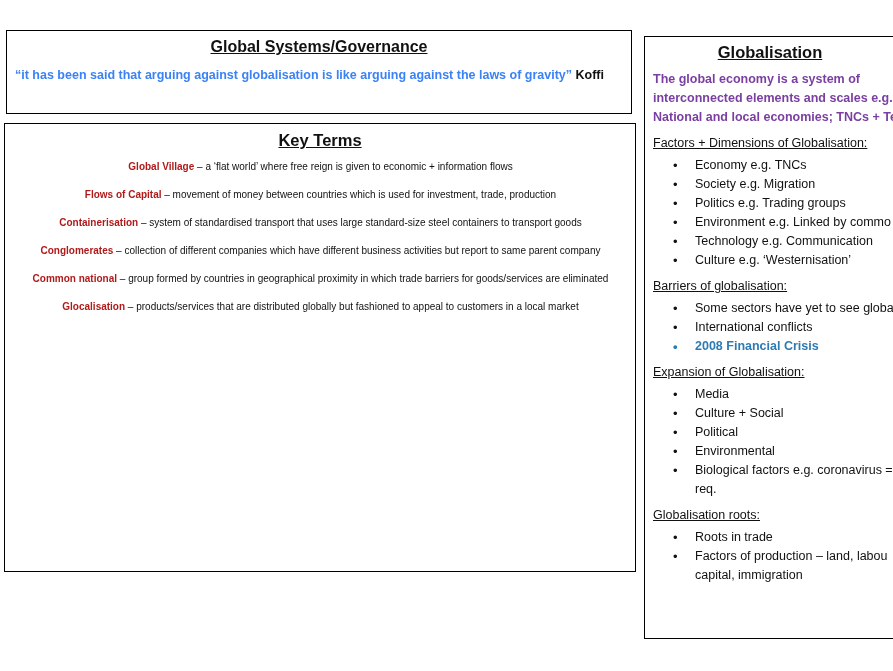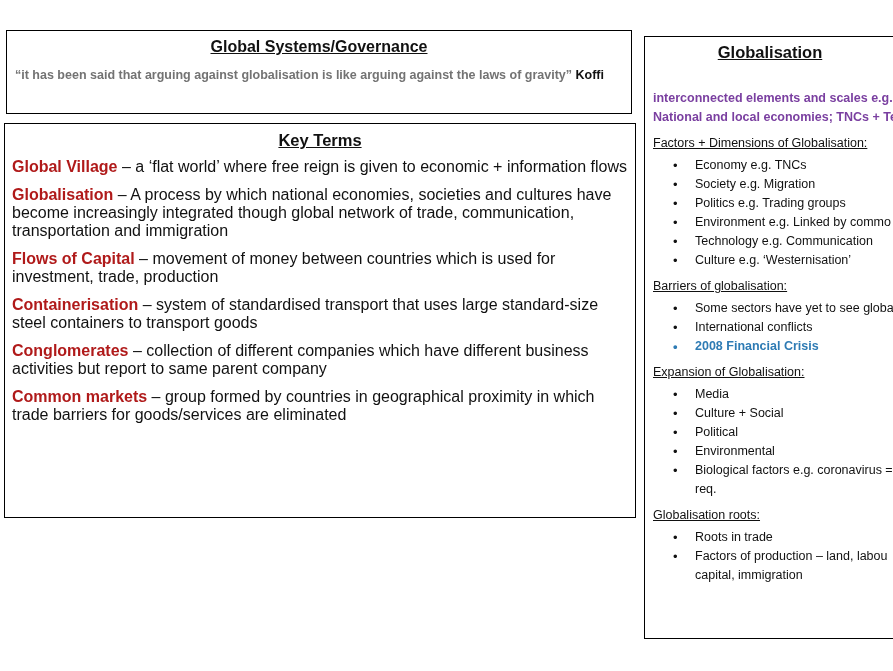--- a/index.html
+++ b/index.html
@@ -1,28 +1,28 @@
 <!DOCTYPE html>
 <html><head>
 <meta charset="utf-8">
 <style>
   html, body { margin:0; padding:0; }
   body { width:893px; height:671px; background:#ffffff; position:relative; overflow:hidden;
          font-family:"Liberation Sans", "DejaVu Sans", sans-serif; color:#111; }
   .box { position:absolute; border:1.5px solid #000; box-sizing:border-box; background:#fff; }
   #box-top { left:6px; top:30px; width:626px; height:84px; }
-  #box-terms { left:4px; top:123px; width:632px; height:395px; }
+  #box-terms { left:4px; top:123px; width:632px; height:449px; }
   #box-right { left:644px; top:36px; width:270px; height:603px; }
   .title { text-align:center; font-weight:bold; text-decoration:underline; font-size:16px; }
   #box-top .title { margin-top:7px; }
   .quote { margin:10px 8px 0 8px; font-size:12.5px; font-weight:bold; line-height:19px; }
-  .quote .q { color:#737373; }
+  .quote .q { color:#3b82f6; }
   #box-terms .title { margin-top:7px; font-size:16.5px; }
   .terms { margin:8px 6px 0 7px; }
-  .term { font-size:16px; line-height:18px; margin-bottom:10px; }
+  .term { font-size:10px; line-height:18px; margin-bottom:10px;text-align:center; }
   .term .name { color:#B01A1A; font-weight:bold; }
   #box-right .title { margin-top:6px; font-size:16.5px; width:250px; }
   .right-inner { margin:8px 0 0 8px; white-space:nowrap; }
   .intro { color:#7A3FA0; font-weight:bold; font-size:12.5px; line-height:19px; }
   .sec-head { text-decoration:underline; font-size:12.5px; margin-top:9px; margin-bottom:6px; }
   ul.blist { list-style:none; margin:0 0 0 0; padding:0; }
   ul.blist li { position:relative; padding-left:42px; font-size:12.5px; line-height:19px; }
   ul.blist li::before { content:"\2022"; position:absolute; left:20px; top:0; font-size:13px; }
   .blue-bold { color:#2E7BB4; font-weight:bold; }
 </style>
@@ -33,33 +33,33 @@
   <div class="title">Global Systems/Governance</div>
   <div class="quote">
     <span class="q">“it has been said that arguing against globalisation is like arguing against the laws of gravity”</span><span> Koffi</span><br>
   </div>
 </div>
 
 <div class="box" id="box-terms">
   <div class="title">Key Terms</div>
   <div class="terms">
     <div class="term"><span class="name">Global Village</span><span> – a ‘flat world’ where free reign is given to economic + information flows</span></div>
-    <div class="term"><span class="name">Globalisation</span><span> – A process by which national economies, societies and cultures have become increasingly integrated though global network of trade, communication, transportation and immigration</span></div>
     <div class="term"><span class="name">Flows of Capital</span><span> – movement of money between countries which is used for investment, trade, production</span></div>
     <div class="term"><span class="name">Containerisation</span><span> – system of standardised transport that uses large standard-size steel containers to transport goods</span></div>
     <div class="term"><span class="name">Conglomerates</span><span> – collection of different companies which have different business activities but report to same parent company</span></div>
-    <div class="term"><span class="name">Common markets</span><span> – group formed by countries in geographical proximity in which trade barriers for goods/services are eliminated</span></div>
+    <div class="term"><span class="name">Common national</span><span> – group formed by countries in geographical proximity in which trade barriers for goods/services are eliminated</span></div>
+    <div class="term"><span class="name">Glocalisation</span><span> – products/services that are distributed globally but fashioned to appeal to customers in a local market</span></div>
   </div>
 </div>
 
 <div class="box" id="box-right">
   <div class="title">Globalisation</div>
   <div class="right-inner">
     <div class="intro">
-      <br>
+      <span>The global economy is a system of</span><br>
       <span>interconnected elements and scales e.g.</span><br>
       <span>National and local economies; TNCs + Tec</span>
     </div>
 
     <div class="sec-head">Factors + Dimensions of Globalisation:</div>
     <ul class="blist">
       <li>Economy e.g. TNCs</li>
       <li>Society e.g. Migration</li>
       <li>Politics e.g. Trading groups</li>
       <li>Environment e.g. Linked by commo</li>

